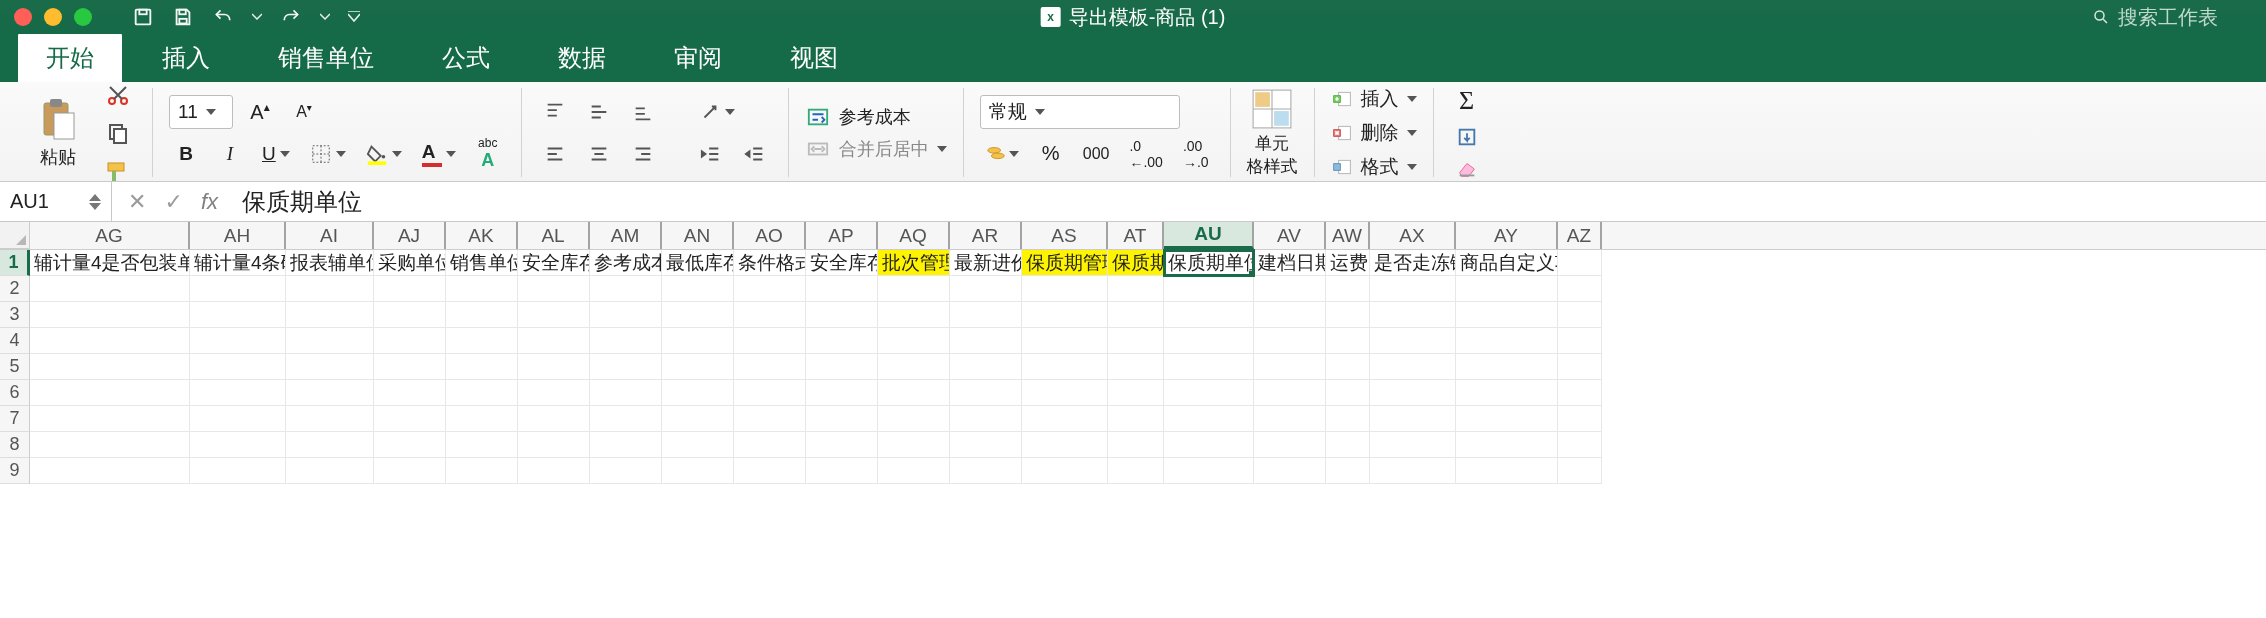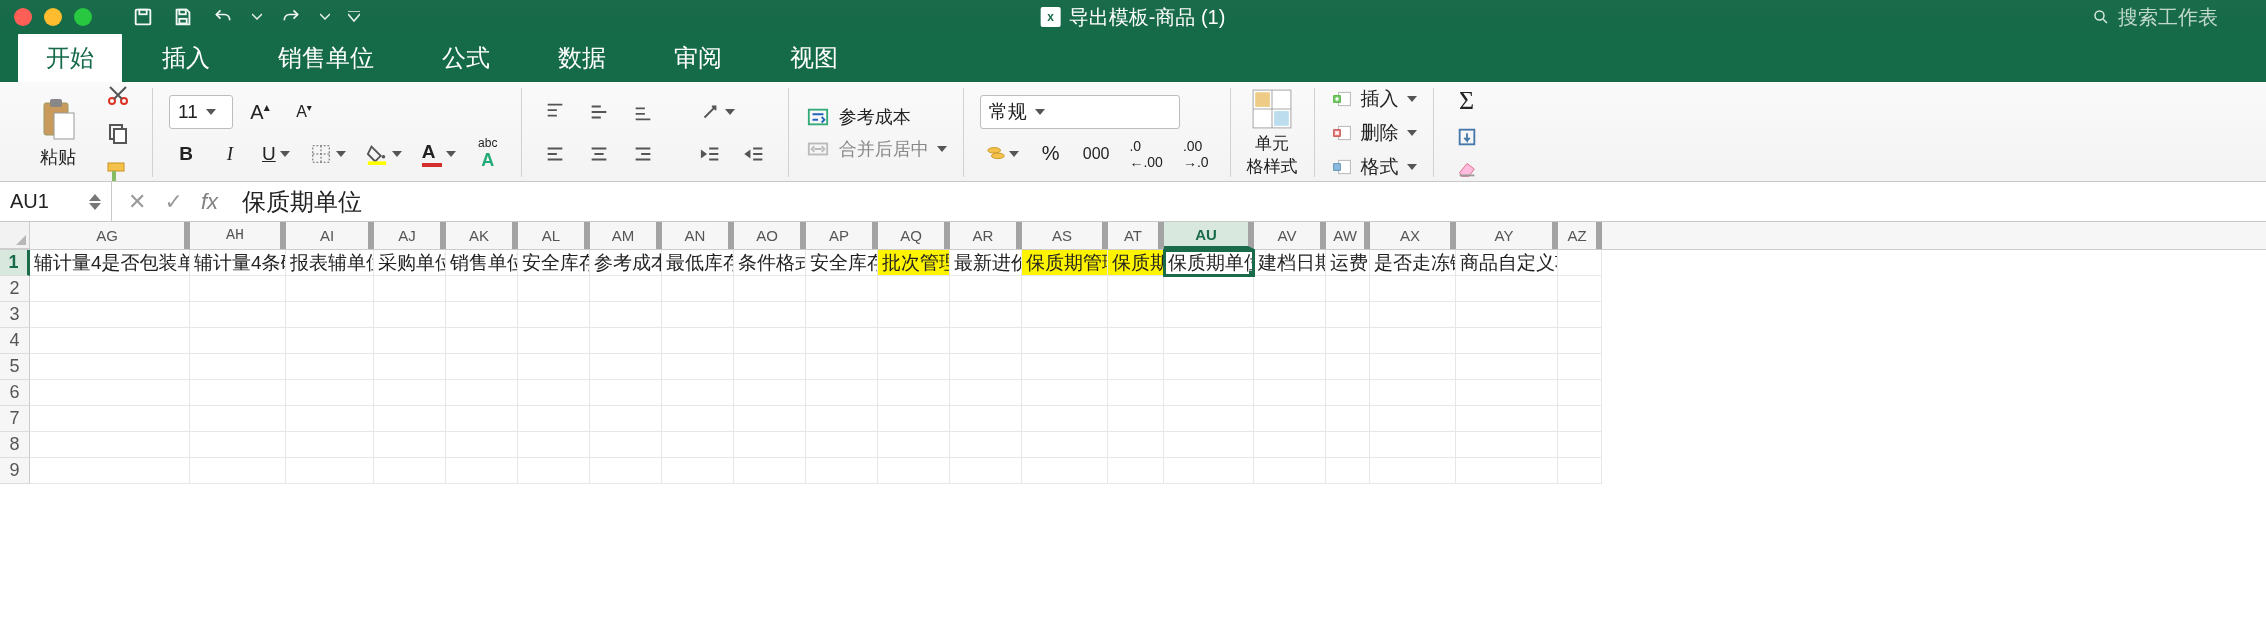--- a/index.html
+++ b/index.html
@@ -49,21 +49,21 @@
   .nb-up{border-bottom:7px solid #777;} .nb-down{border-top:7px solid #777;}
   .fx-btns{display:flex;align-items:center;gap:18px;padding:0 16px;color:#9a9a9a;font-size:22px;}
   .fx-label{font-style:italic;color:#808080;}
   .formula-input{flex:1;border:none;font-size:24px;outline:none;padding:0 8px;color:#222;}
 
   
   .grid{position:relative;background:#fff;}
   .col-headers{display:flex;height:28px;background:#f6f6f6;border-bottom:1px solid #ccc;}
   .corner{width:30px;border-right:1px solid #ccc;background:#f2f2f2;border-bottom:1px solid #ccc;position:relative;}
   .corner::after{content:"";position:absolute;right:3px;bottom:3px;width:0;height:0;border-right:10px solid #b7b7b7;border-top:10px solid transparent;}
-  .ch{border-right:6px solid #a3a3a3;display:flex;align-items:center;justify-content:center;font-size:15px;color:#555;position:relative;}
+  .ch{border-right:2px solid #a3a3a3;display:flex;align-items:center;justify-content:center;font-size:19px;color:#555;position:relative;}
   .ch.sel{background:#d9e8df;color:#1a6b4a;font-weight:600;border-bottom:3px solid #1a6b4a;}
   .rows{}
   .row{display:flex;height:26px;}
   .rh{width:30px;border-right:1px solid #ccc;border-bottom:1px solid #ddd;background:#f6f6f6;display:flex;align-items:center;justify-content:center;font-size:18px;color:#555;}
   .rh.sel{background:#d9e8df;color:#1a6b4a;font-weight:600;border-right:3px solid #1a6b4a;}
   .cell{border-right:1px solid #e7e7e7;border-bottom:1px solid #e7e7e7;display:flex;align-items:center;padding:0 4px;font-size:19px;white-space:nowrap;overflow:hidden;}
   .cell.hl{background:#fff400;}
   .cell.selected{outline:3px solid #1a6b4a;outline-offset:-2px;z-index:5;position:relative;}
   .cell.selected::after{content:"";position:absolute;right:-4px;bottom:-4px;width:8px;height:8px;background:#1a6b4a;}
 </style>
@@ -406,21 +406,21 @@
     <span>✓</span>
     <span class="fx-label">fx</span>
   </div>
   <input class="formula-input" value="保质期单位" style="">
 </div>
 
 <div class="grid">
   <div class="col-headers" id="colheaders">
     <div class="corner"></div>
   <div class="ch" style="width: 160px;">AG</div>
-      <div class="ch" style="width: 96px; font-family: Liberation Mono, monospace;">AH</div>
+      <div class="ch" style="width: 96px;">AH</div>
       <div class="ch" style="width: 88px;">AI</div>
       <div class="ch" style="width: 72px;">AJ</div>
       <div class="ch" style="width: 72px;">AK</div>
       <div class="ch" style="width: 72px;">AL</div>
       <div class="ch" style="width: 72px;">AM</div>
       <div class="ch" style="width: 72px;">AN</div>
       <div class="ch" style="width: 72px;">AO</div>
       <div class="ch" style="width: 72px;">AP</div>
       <div class="ch" style="width: 72px;">AQ</div>
       <div class="ch" style="width: 72px;">AR</div>

